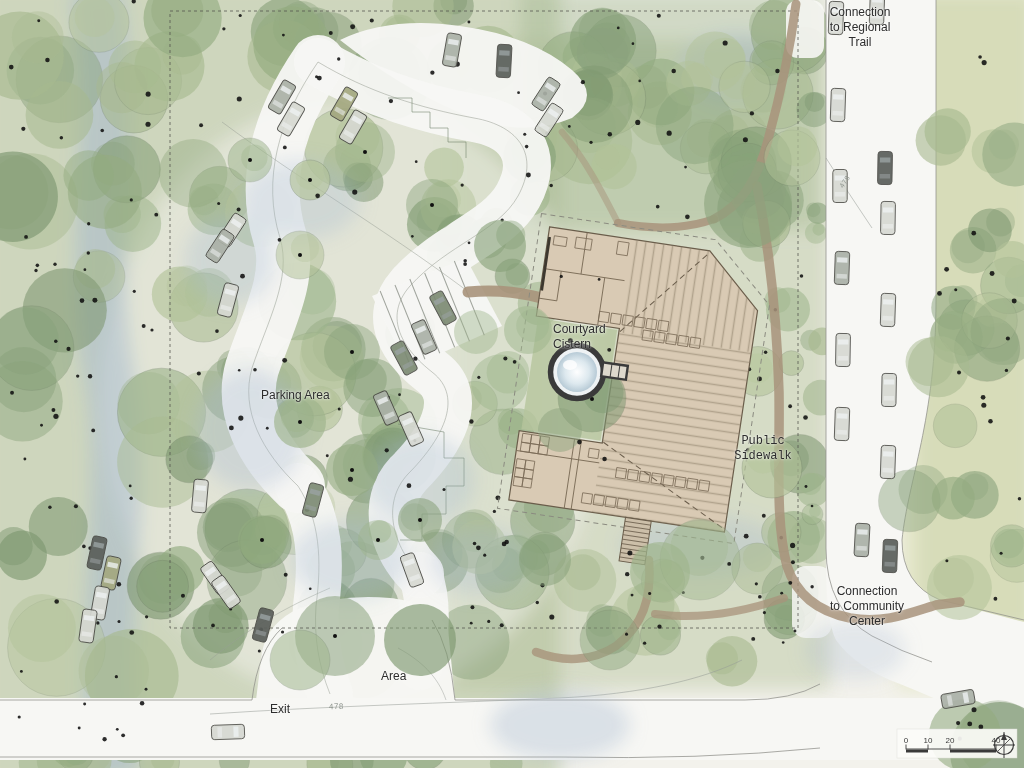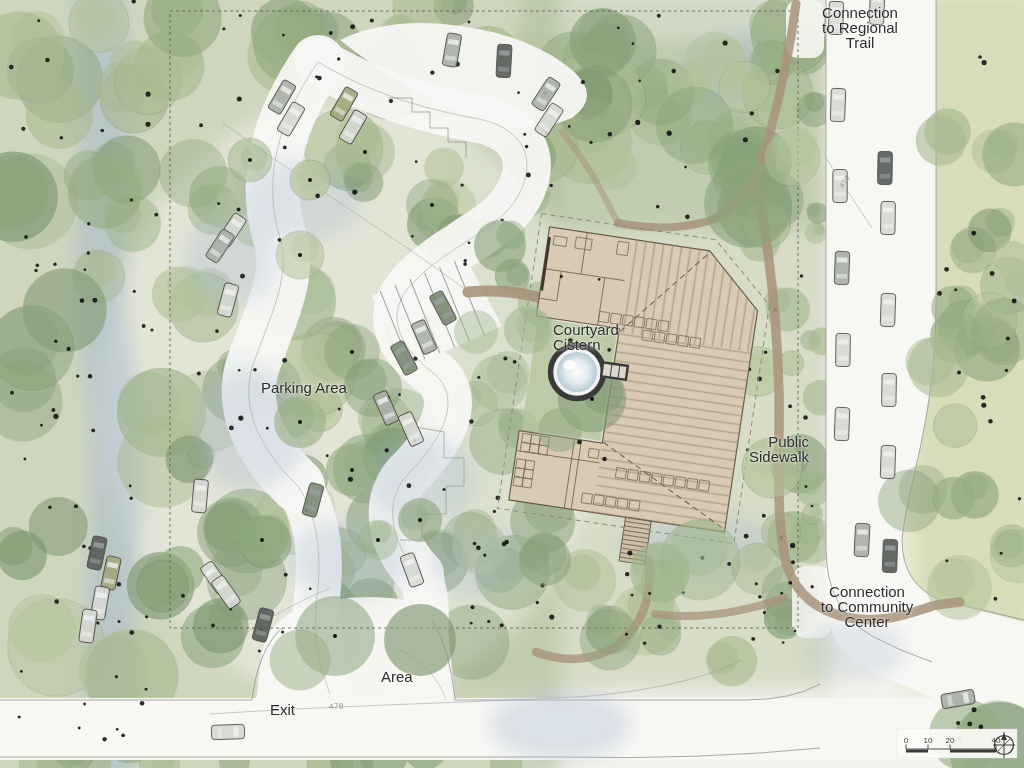--- a/index.html
+++ b/index.html
@@ -1,19 +1,19 @@
 <!DOCTYPE html>
 <html><head>
 <meta charset="utf-8">
 <style>
   html,body{margin:0;padding:0;background:#e8e8e4;}
   #stage{position:relative;width:1024px;height:768px;overflow:hidden;
          background:#f3f2ec;font-family:"Liberation Sans","DejaVu Sans",sans-serif;}
   #plan-svg{position:absolute;left:0;top:0;}
-  .lbl{position:absolute;font-size:15px;line-height:15px;color:#2d2d2d;
+  .lbl{position:absolute;font-size:12px;line-height:15px;color:#2d2d2d;
        white-space:pre-line;pointer-events:none;
        text-shadow:0 0 2px rgba(255,255,255,.85),0 0 4px rgba(255,255,255,.6);}
   .lbl.small{font-size:8px;line-height:9px;color:#8f958f;text-shadow:none;letter-spacing:.5px;}
 </style>
 </head>
 <body>
 
 <div id="stage">
   <svg id="plan-svg" width="1024" height="768" viewBox="0 0 1024 768">
       <defs>
@@ -1044,23 +1044,23 @@
       </g>
     </svg>
 
   <div class="lbl" id="lbl-trail" style="left:812px;top:5px;width:96px;text-align:center;">Connection
 to Regional
 Trail</div>
 
   <div class="lbl" id="lbl-cistern" style="left:553px;top:322px;width:94px;text-align:left;">Courtyard
 Cistern</div>
 
-  <div class="lbl" id="lbl-parking" style="left:261px;top:380px;">Parking Area</div>
+  <div class="lbl" id="lbl-parking" style="left:261px;top:388px;">Parking Area</div>
 
-  <div class="lbl" id="lbl-sidewalk" style="left:717px;top:434px;width:92px;text-align:right;">Public
+  <div class="lbl" id="lbl-sidewalk" style="left:717px;top:434px;width:92px;text-align:center;font-family:Liberation Mono, monospace;">Public
 Sidewalk</div>
 
   <div class="lbl" id="lbl-community" style="left:814px;top:584px;width:106px;text-align:center;">Connection
 to Community
 Center</div>
 
   <div class="lbl" id="lbl-exit" style="left:270px;top:702px;">Exit</div>
 
   <div class="lbl" id="lbl-entry" style="left:381px;top:669px;">Area</div>
 

